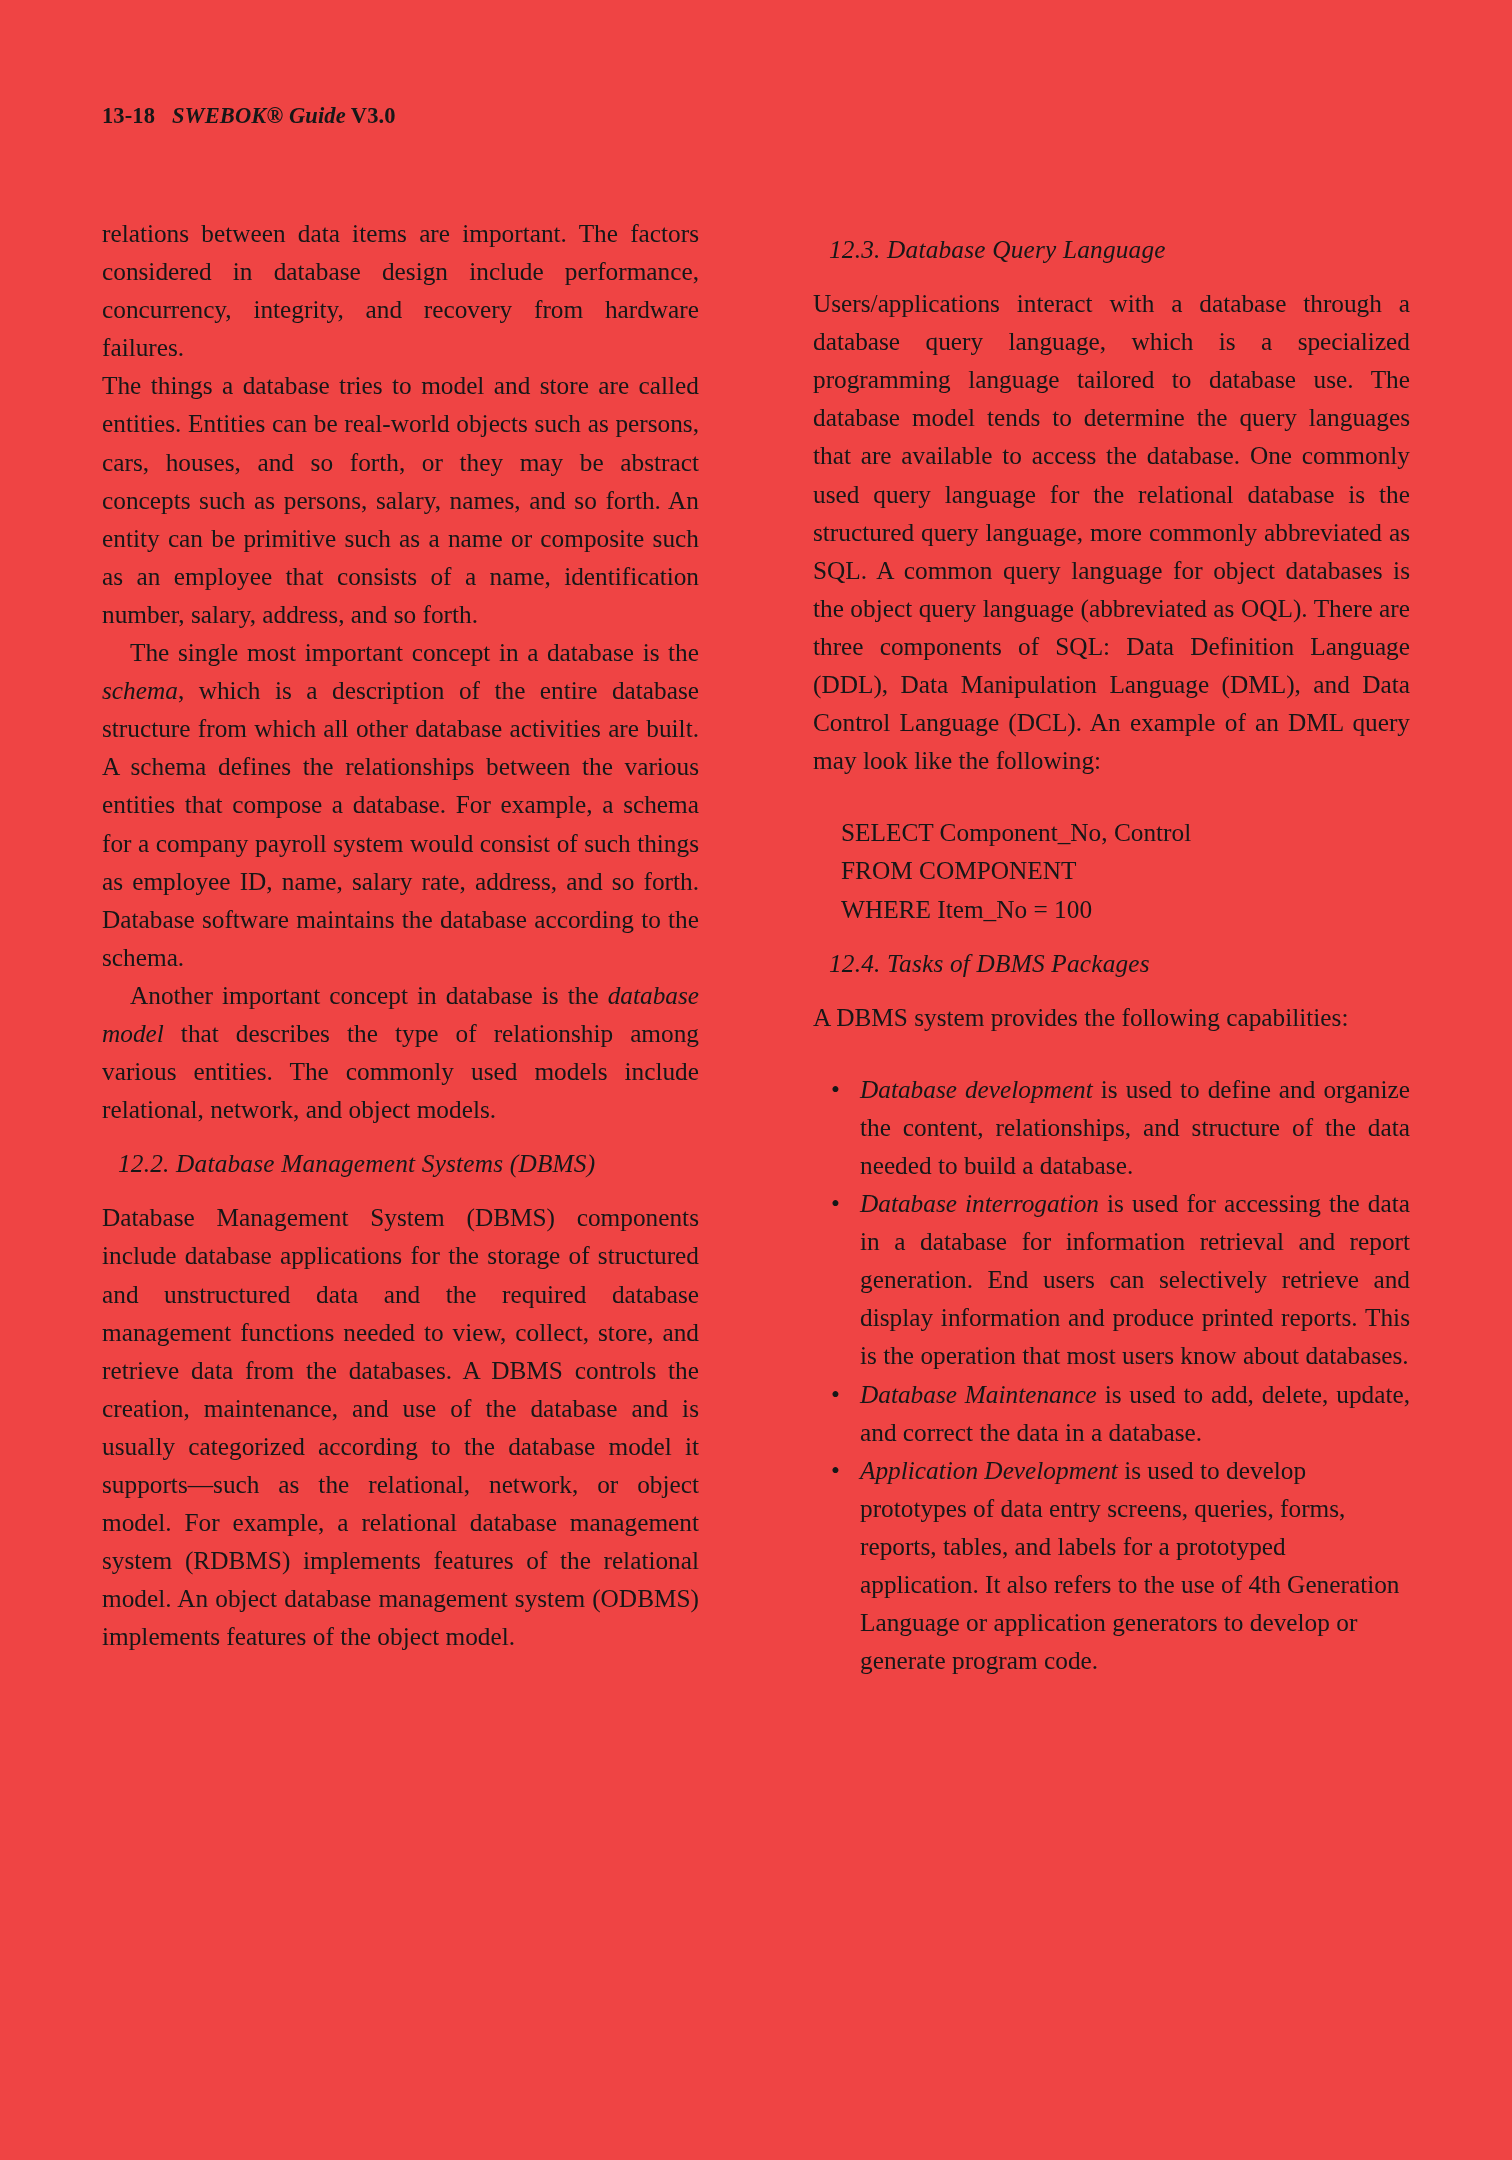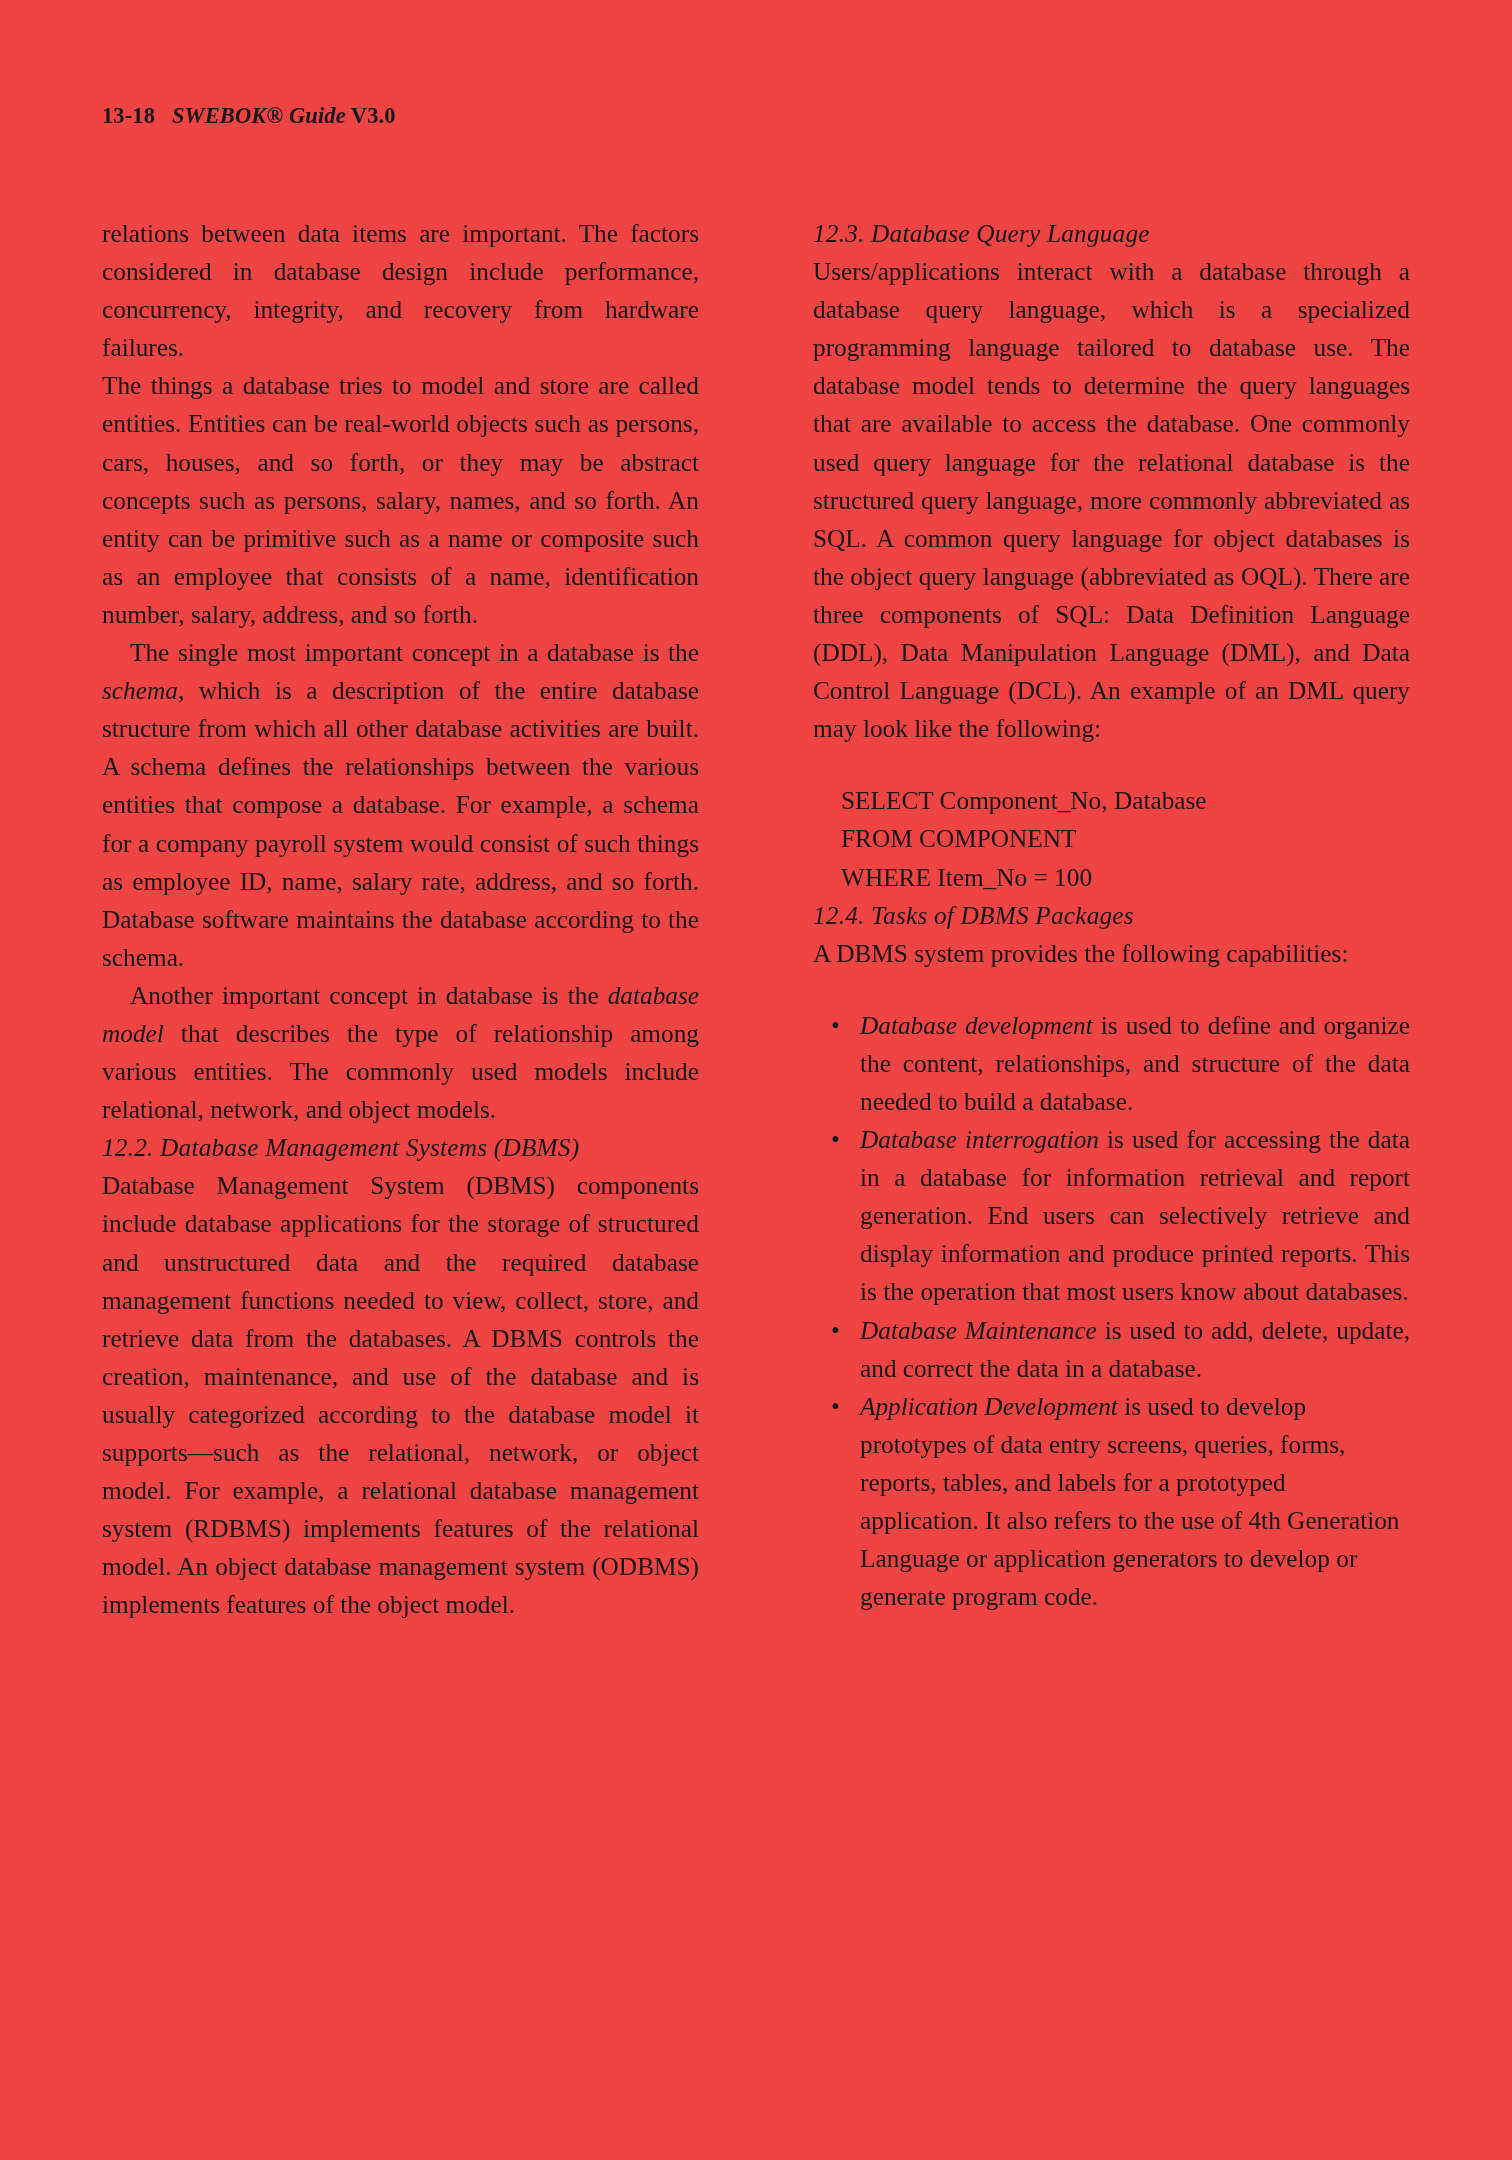--- a/index.html
+++ b/index.html
@@ -70,21 +70,21 @@
     -webkit-hyphens: none;
   }
   p.body.indent {
     text-indent: 28px;
   }
   p.body.noindent {
     text-indent: 0;
   }
 
   h2.section-heading {
-    margin: 0;
+    margin: 16px;
     font-size: 25.3px;
     line-height: 38.1px;
     font-style: italic;
     font-weight: normal;
     text-align: left;
     letter-spacing: 0.2px;
   }
 
   
   .gap-before-heading { margin-top: 36px; }
@@ -165,21 +165,21 @@
 
     </div>
 
     <div class="col col-right">
 
       <h2 class="section-heading">12.3. Database Query Language</h2>
 
       <p class="body noindent gap-after-heading">Users/applications interact with a database through a database query language, which is a specialized programming language tailored to database use. The database model tends to determine the query languages that are available to access the database. One commonly used query language for the relational database is the structured query language, more commonly abbreviated as SQL. A common query language for object databases is the object query language (abbreviated as OQL). There are three components of SQL: Data Definition Language (DDL), Data Manipulation Language (DML), and Data Control Language (DCL). An example of an DML query may look like the following:</p>
 
       <div class="code-block">
-        <div class="code-line">SELECT Component_No, Database</div>
+        <div class="code-line">SELECT Component_No, Control</div>
         <div class="code-line">FROM COMPONENT</div>
         <div class="code-line">WHERE Item_No = 100</div>
       </div>
 
 
       <h2 class="section-heading gap-before-heading">12.4. Tasks of DBMS Packages</h2>
 
       <p class="body noindent gap-after-heading">A DBMS system provides the following capabilities:</p>
 
       <ul class="bullets">

